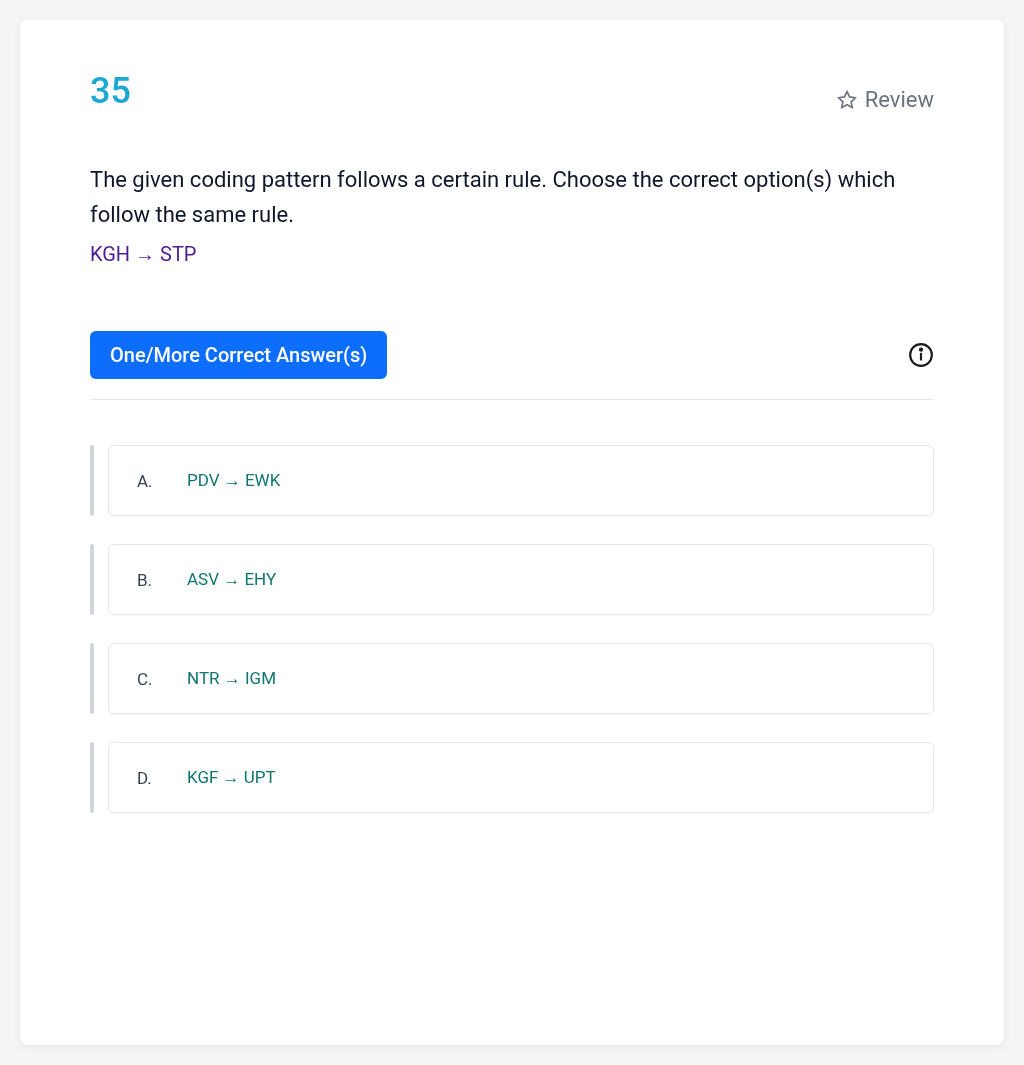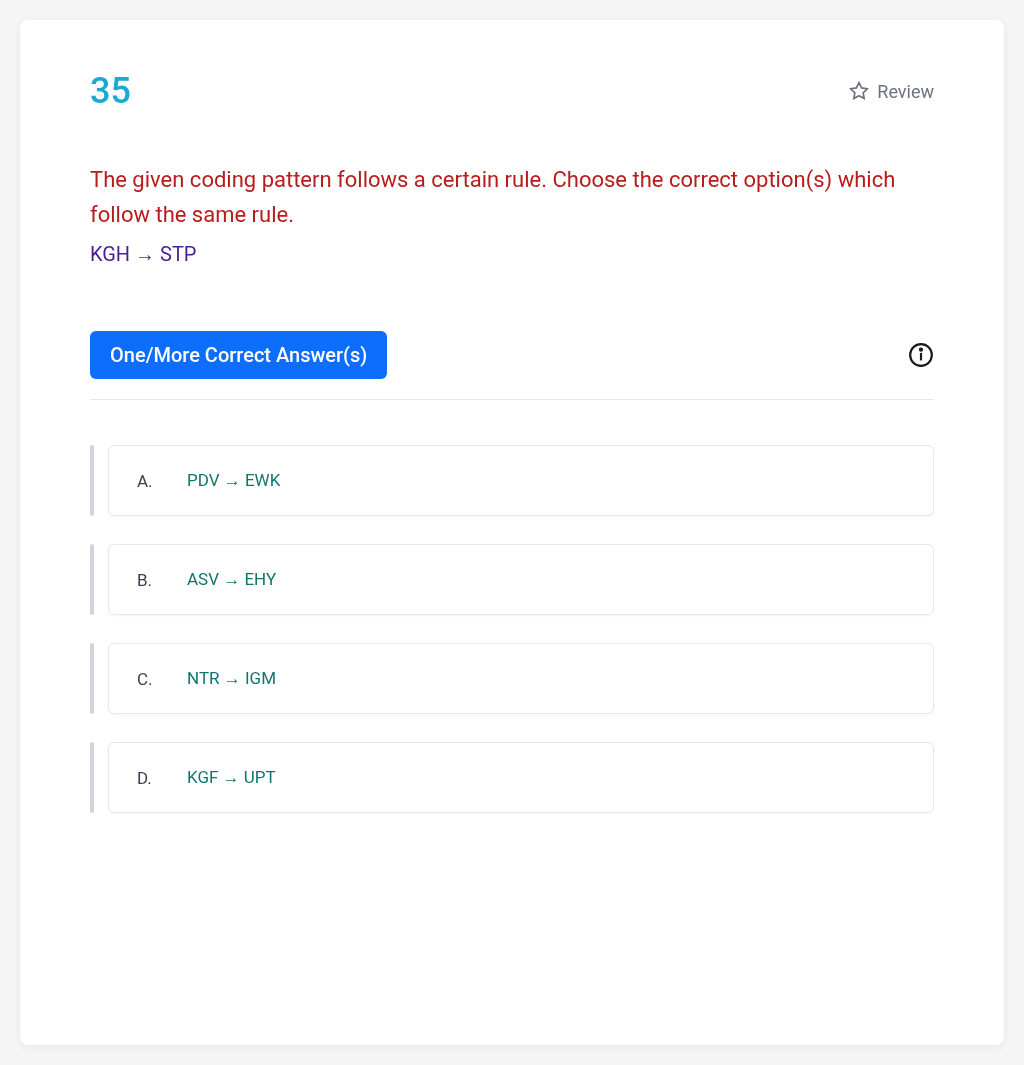--- a/index.html
+++ b/index.html
@@ -17,46 +17,46 @@
     .card {
       background: #ffffff;
       border-radius: 8px;
       padding: 50px 70px;
       box-shadow: 0 2px 8px rgba(0,0,0,0.06);
       height: 100%;
     }
     .header-row {
       display: flex;
       justify-content: space-between;
-      align-items: center;
+      align-items: flex-end;
       margin-bottom: 50px;
     }
     .question-number {
       font-size: 36px;
       font-weight: 500;
       color: #1ba8d4;
     }
     .review-block {
       display: flex;
       align-items: center;
       gap: 8px;
       cursor: pointer;
     }
     .review-text {
       color: #6b7280;
-      font-size: 18px;
+      font-size: 22px;
       font-weight: 400;
     }
     .star-icon {
       width: 20px;
       height: 20px;
     }
     .question-text {
       font-size: 22px;
-      color: #b91c1c;
+      color: #0f172a;
       line-height: 1.6;
       margin-bottom: 10px;
     }
     .pattern-text {
       font-size: 20px;
       color: #4c1d95;
       margin-bottom: 65px;
     }
     .badge-row {
       display: flex;

